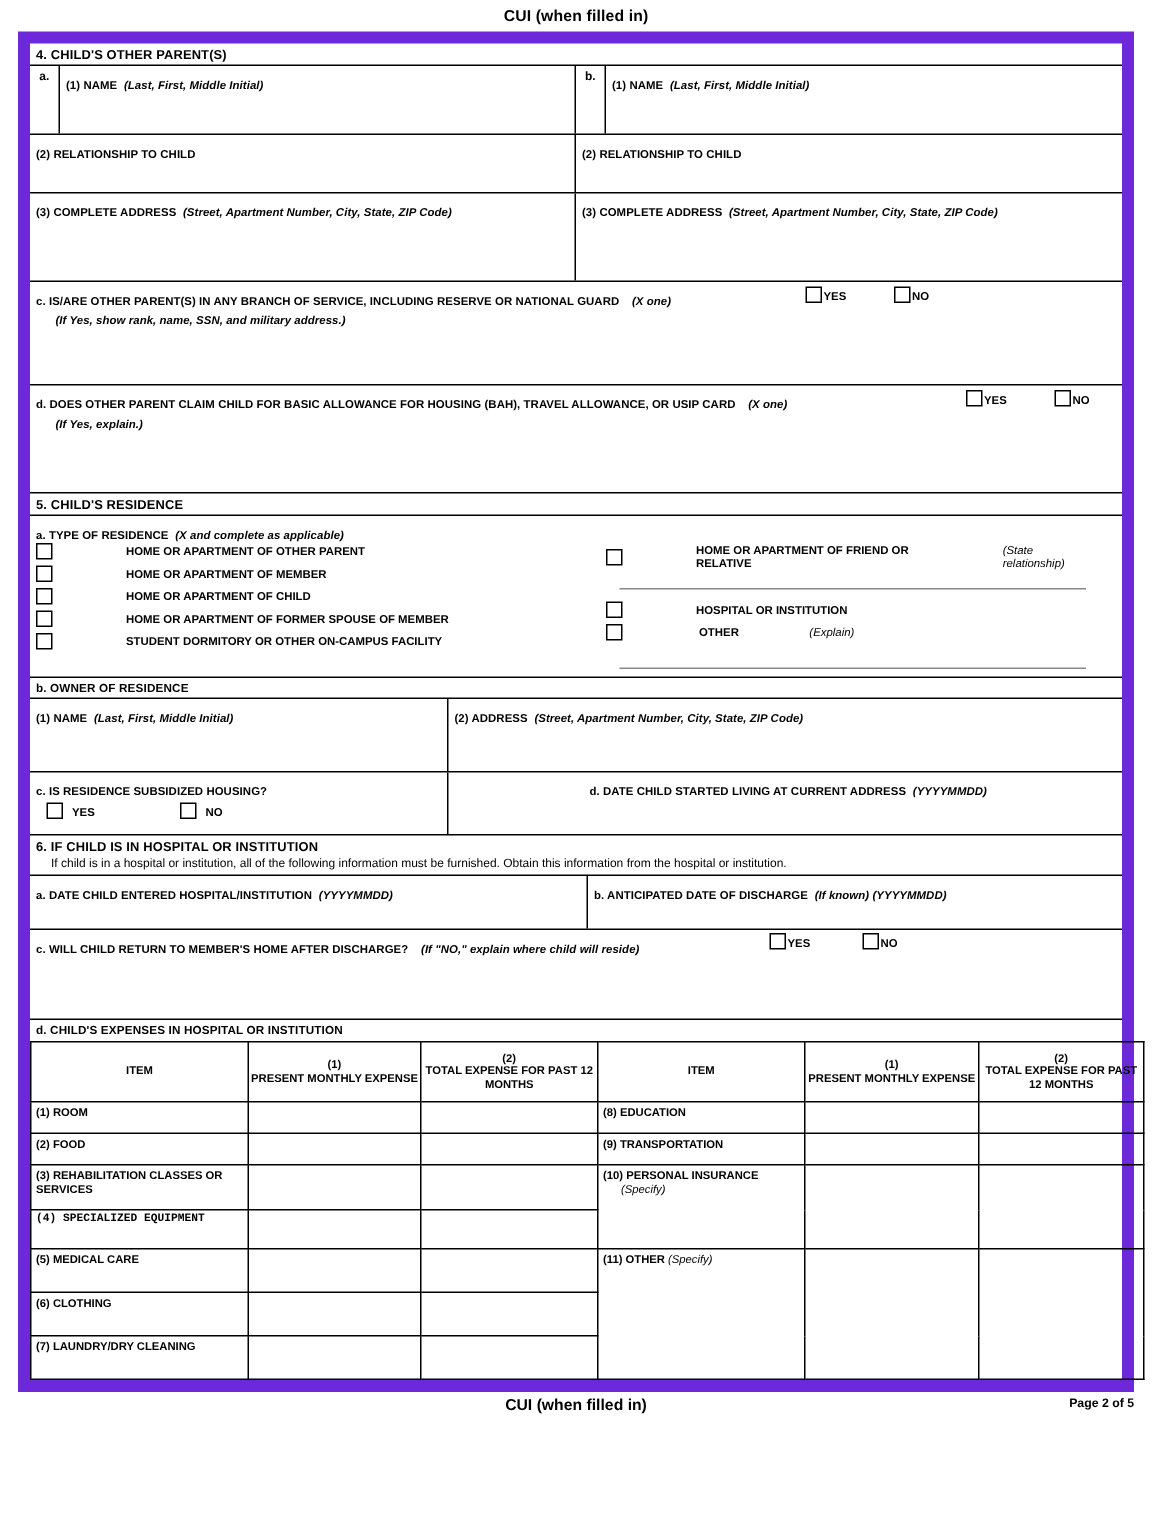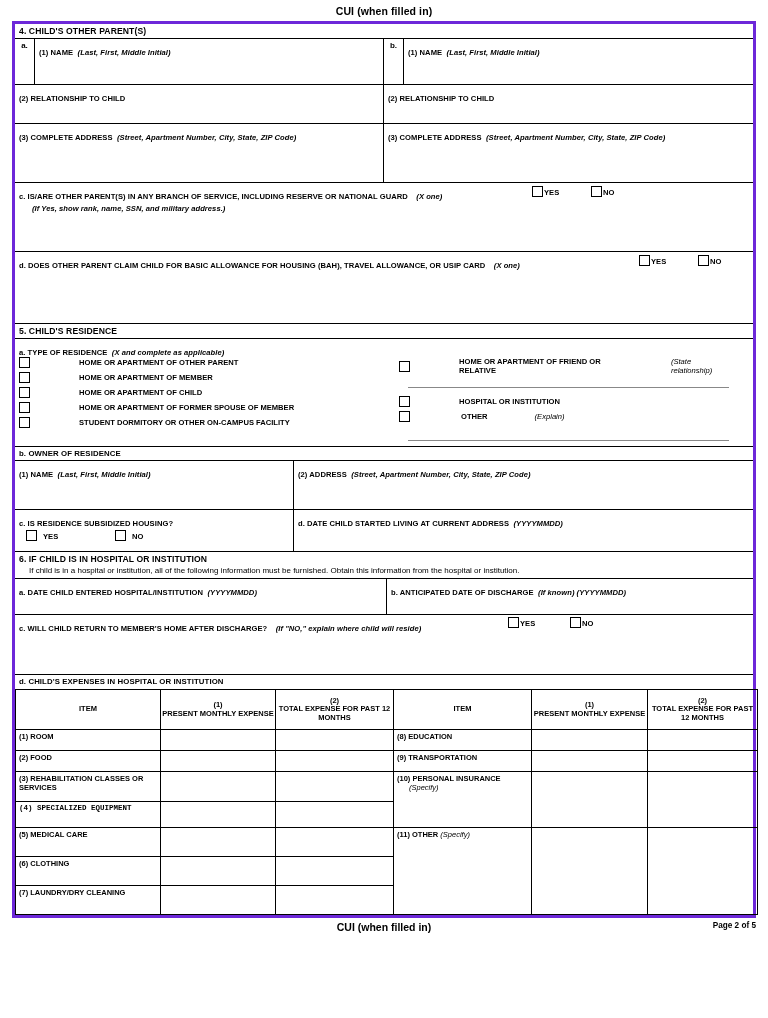--- a/index.html
+++ b/index.html
@@ -31,21 +31,21 @@
   .it { font-style: italic; font-weight: normal; }
   .lbl { font-size: 7.6px; font-weight: bold; letter-spacing: .05px; }
   .sec-hdr {
     font-size: 8.6px; font-weight: bold;
     padding: 2px 0 2px 4px;
     letter-spacing: .1px;
   }
 
   
   .form {
-    border: 3px solid #6d28d9;
+    border: 8px solid #6d28d9;
     width: 744px;
     position: relative;
   }
   .row { display: flex; }
   .cell { position: relative; }
   .bb { border-bottom: 1px solid #000; }
   .br { border-right: 1px solid #000; }
   .pad { padding: 2px 0 2px 4px; }
 
   
@@ -177,20 +177,21 @@
       <div class="yn" style="position:absolute; left:576px; top:3px;">
         <span class="cb"></span>
         <span class="cbtxt">NO</span>
       </div>
     </div>
 
     <div class="cell bb" style="height:72px; position:relative;">
       <div class="pad" style="padding-right:140px;">
         <span class="lbl">d. DOES OTHER PARENT CLAIM CHILD FOR BASIC ALLOWANCE FOR HOUSING (BAH), TRAVEL ALLOWANCE, OR USIP CARD</span>
         <span class="lbl it" style="margin-left:4px;">(X one)</span>
+        <div class="lbl it" style="padding-left:13px; padding-top:1px;">(If Yes, explain.)</div>
       </div>
       <div class="yn" style="position:absolute; left:624px; top:3px;">
         <span class="cb"></span>
         <span class="cbtxt">YES</span>
       </div>
       <div class="yn" style="position:absolute; left:683px; top:3px;">
         <span class="cb"></span>
         <span class="cbtxt">NO</span>
       </div>
     </div>
@@ -264,21 +265,21 @@
         <span class="lbl">c. IS RESIDENCE SUBSIDIZED HOUSING?</span>
         <div class="yn" style="position:absolute; left:11px; top:20px;">
           <span class="cb"></span>
           <span class="cbtxt" style="margin-left:6px;">YES</span>
         </div>
         <div class="yn" style="position:absolute; left:100px; top:20px;">
           <span class="cb"></span>
           <span class="cbtxt" style="margin-left:6px;">NO</span>
         </div>
       </div>
-      <div class="cell pad" style="flex:1; height:41px;">
+      <div class="cell pad" style="flex:1; height:41px;text-align:center;">
         <span class="lbl">d. DATE CHILD STARTED LIVING AT CURRENT ADDRESS</span>
         <span class="lbl it">(YYYYMMDD)</span>
       </div>
     </div>
 
     <div class="sec-hdr">6. IF CHILD IS IN HOSPITAL OR INSTITUTION</div>
     <div class="bb" style="font-size:8px; padding:0 0 3px 14px;">If child is in a hospital or institution, all of the following information must be furnished.  Obtain this information from the hospital or institution.</div>
 
     <div class="row bb">
       <div class="cell br pad" style="width:372px; height:35px;">

